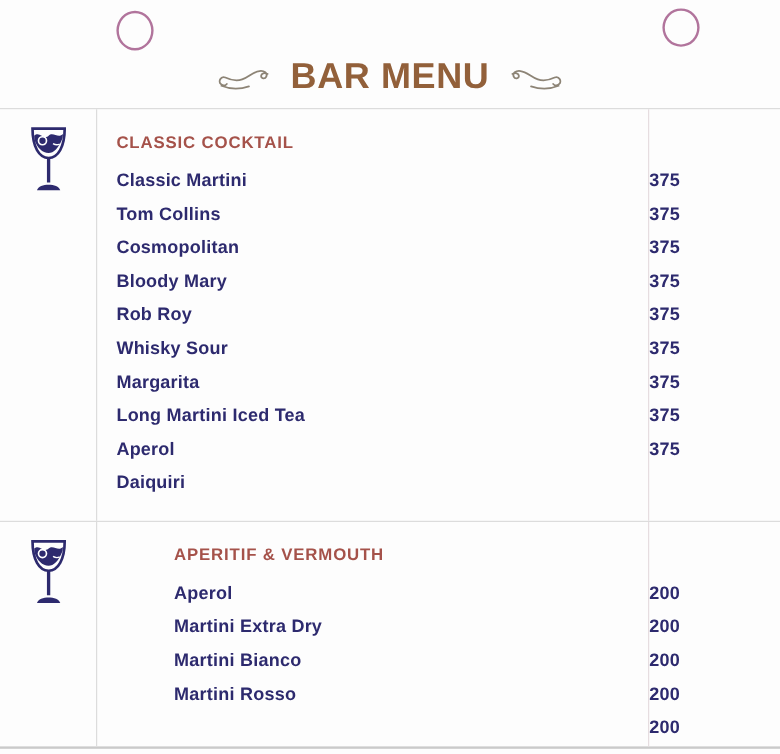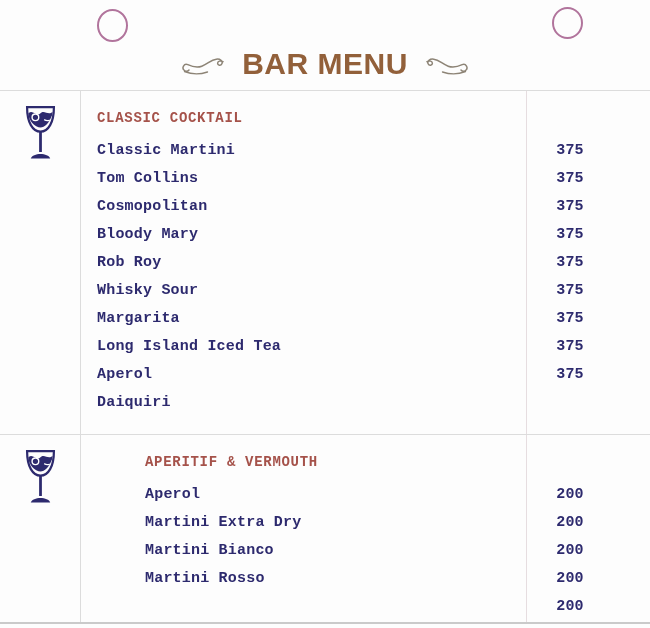--- a/index.html
+++ b/index.html
@@ -25,34 +25,34 @@
     font-size:30px;font-weight:800;color:#92603a;letter-spacing:.5px;
     line-height:32px;
   }
   .flourish{width:48px;height:24px;}
   .flourish.right{transform:scaleX(-1);}
   
   .menu-table{
     border-top:1px solid #dcdcdc;
     border-bottom:2px solid #cacaca;
   }
-  .menu-section{display:flex;font-family:Liberation Mono, monospace;}
+  .menu-section{display:flex;}
   .menu-section + .menu-section{border-top:1px solid #dcdcdc;gap:48px;}
   .icon-col{
     width:81px;box-sizing:border-box;flex:none;
     border-right:1px solid #dcdcdc;
     padding-top:13px;
     display:flex;justify-content:center;align-items:flex-start;
   }
   .names-col{flex:1;box-sizing:border-box;padding:16px 0 17px 16px;}
   .menu-section:last-child .names-col{padding-bottom:7px;}
   .prices-col{
-    width:124px;box-sizing:border-box;flex:none;
+    width:110px;box-sizing:border-box;flex:none;
     border-left:1px solid #e6dde0;
-    padding:16px 37px 17px 0;text-align:center;
+    padding:16px 37px 17px 0;text-align:left;
   }
   .menu-section:last-child .prices-col{padding-bottom:1px;}
   .section-heading{
     height:30px;line-height:22px;font-size:14px;font-weight:bold;
     color:#a5524a;letter-spacing:.7px;
   }
   .heading-spacer{height:30px;}
   .menu-item-name,.menu-item-price{
     height:28px;line-height:28px;font-size:15px;font-weight:bold;
     color:#2d2a6e;letter-spacing:.2px;white-space:nowrap;
@@ -94,21 +94,21 @@
 </div>
       <div class="names-col">
         <div class="section-heading">CLASSIC COCKTAIL</div>
         <div class="menu-item-name">Classic Martini</div>
         <div class="menu-item-name">Tom Collins</div>
         <div class="menu-item-name">Cosmopolitan</div>
         <div class="menu-item-name">Bloody Mary</div>
         <div class="menu-item-name">Rob Roy</div>
         <div class="menu-item-name">Whisky Sour</div>
         <div class="menu-item-name">Margarita</div>
-        <div class="menu-item-name">Long Island Iced Tea</div>
+        <div class="menu-item-name">Long Martini Iced Tea</div>
         <div class="menu-item-name">Aperol</div>
         <div class="menu-item-name">Daiquiri</div>
       </div>
       <div class="prices-col">
         <div class="heading-spacer"></div>
         <div class="menu-item-price">375</div>
         <div class="menu-item-price">375</div>
         <div class="menu-item-price">375</div>
         <div class="menu-item-price">375</div>
         <div class="menu-item-price">375</div>

